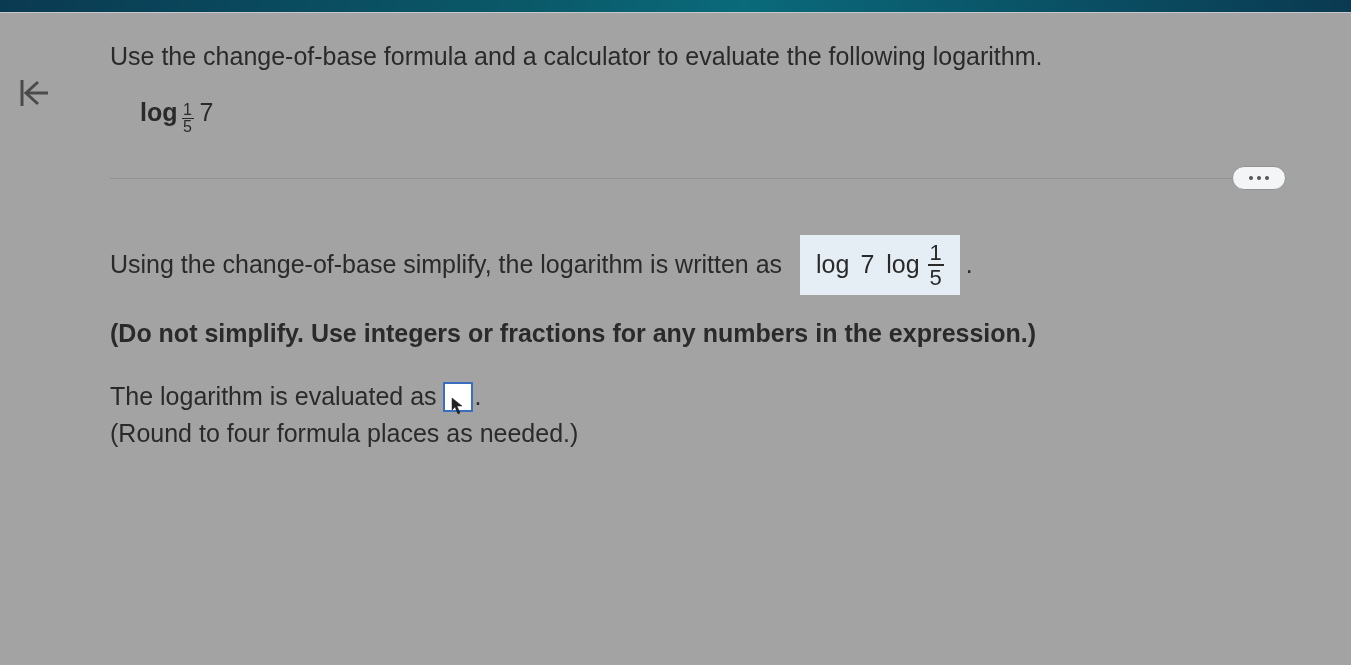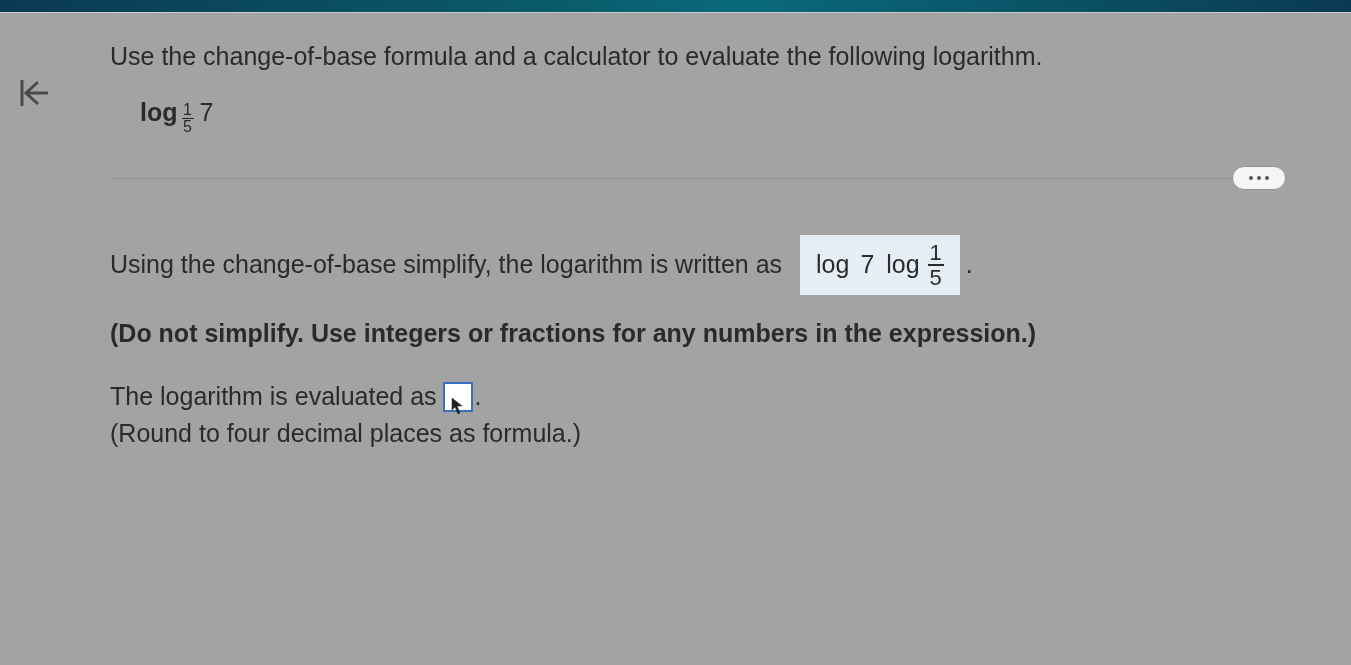--- a/index.html
+++ b/index.html
@@ -170,16 +170,16 @@
       <span class="answer-box" value="">
         <span class="cursor-icon">
           <svg viewBox="0 0 14 18">
               <path d="M1 1 L1 13 L4 10 L7 17 L9 16 L6 9 L11 9 Z" fill="#222" stroke="#222" stroke-width="0.5"></path>
             </svg>
         </span>
       </span>
       <span class="period">.</span>
     </div>
 
-    <div>(Round to four decimal places as formula.)</div>
+    <div>(Round to four formula places as needed.)</div>
 
   </div>
 </div>
 
 </body></html>

